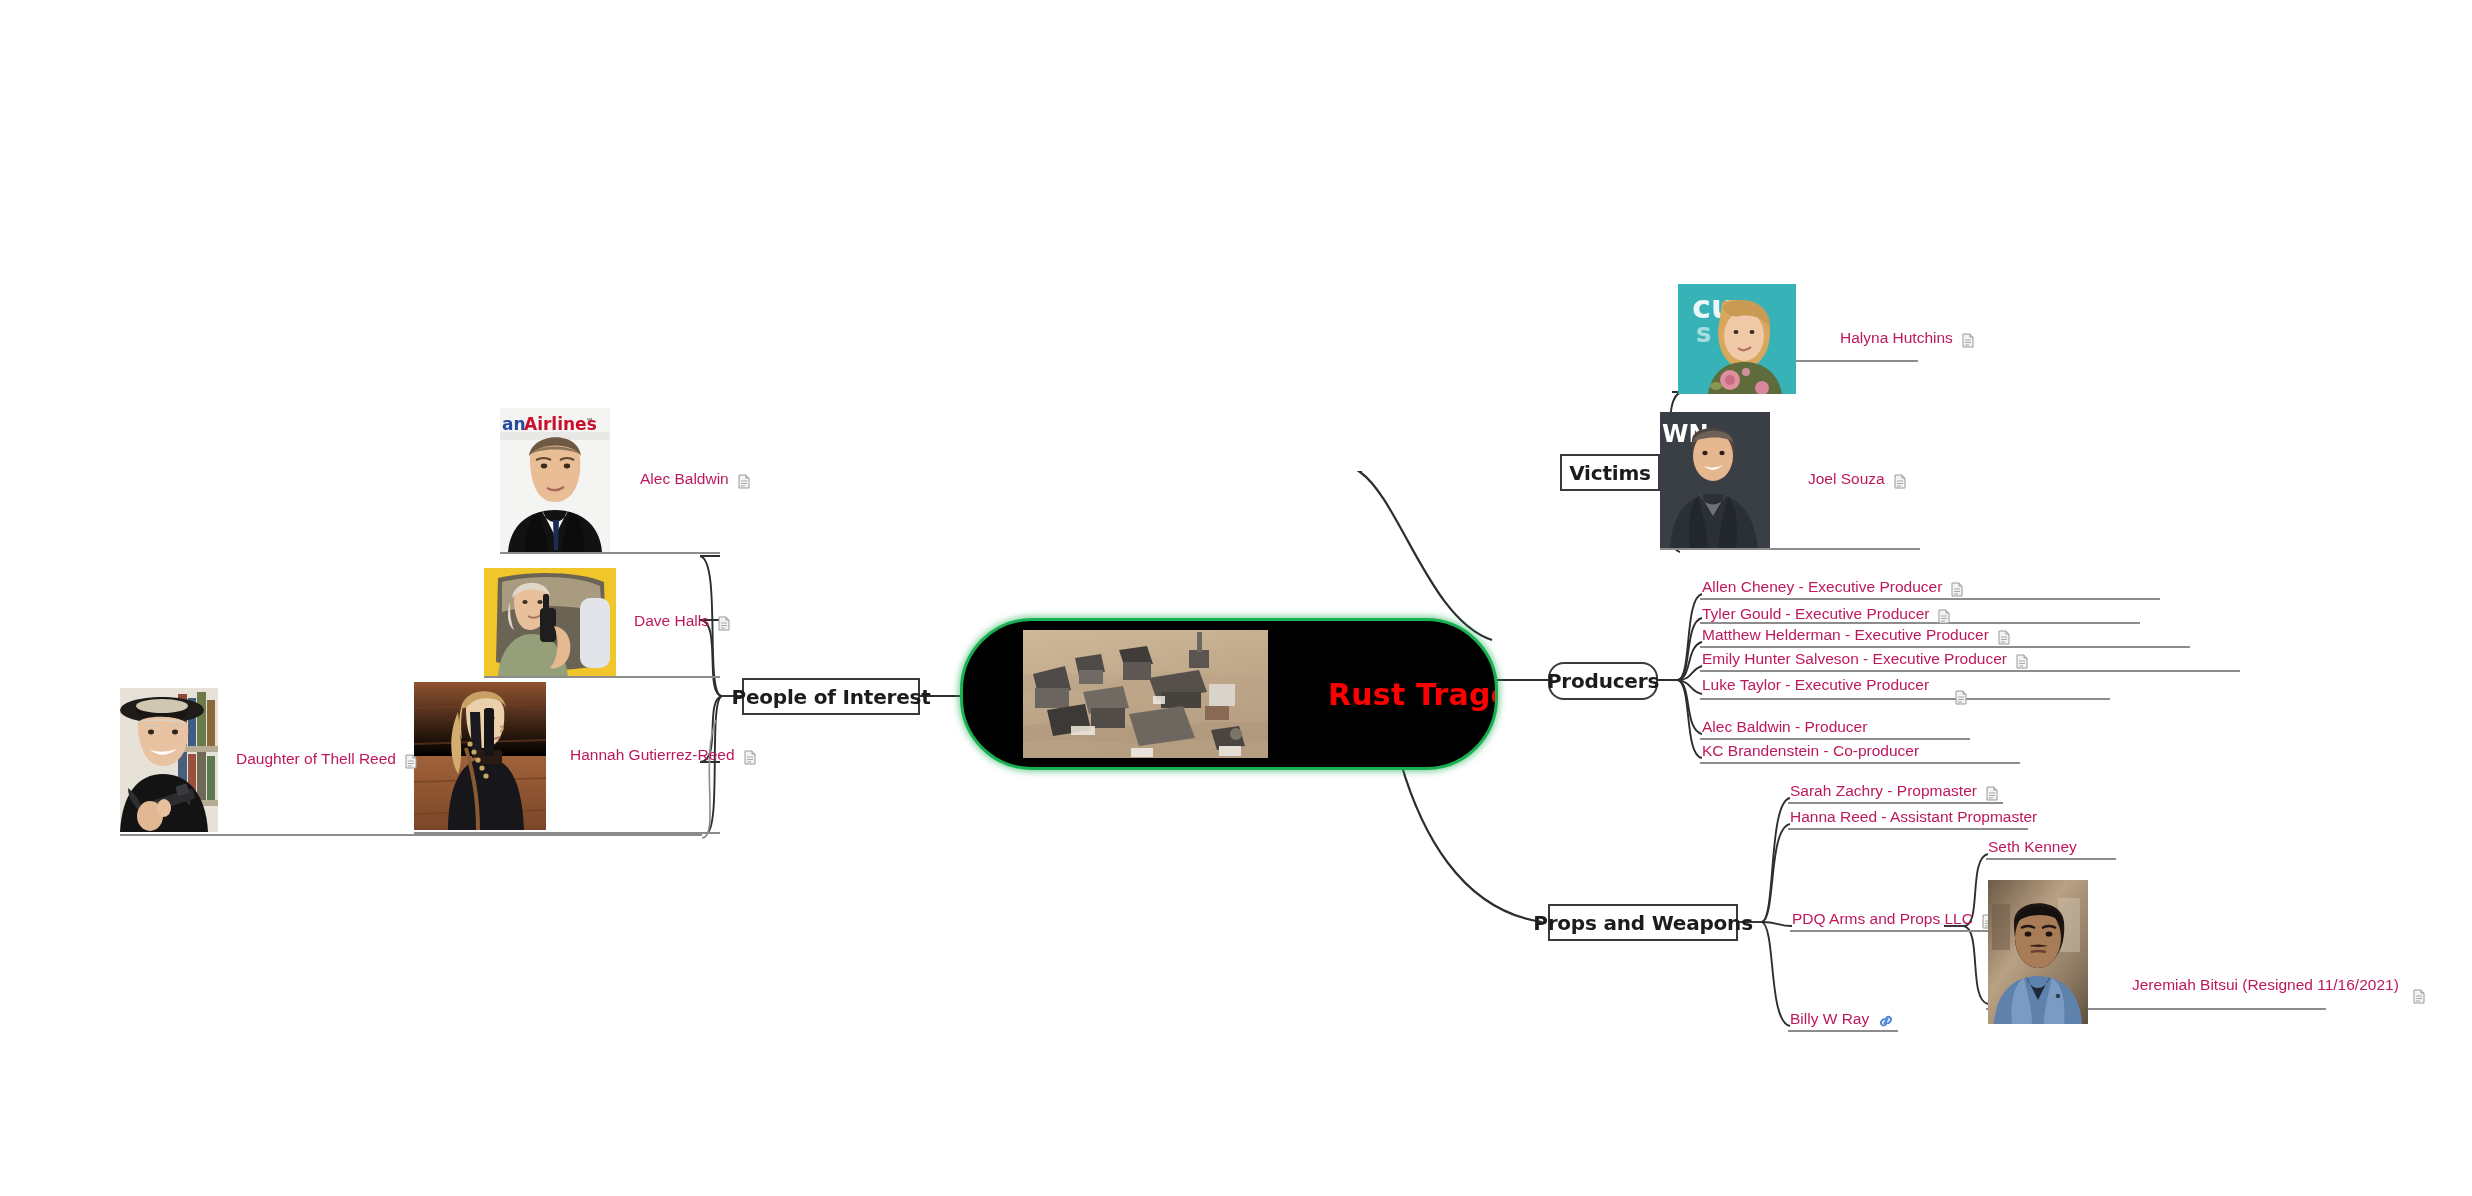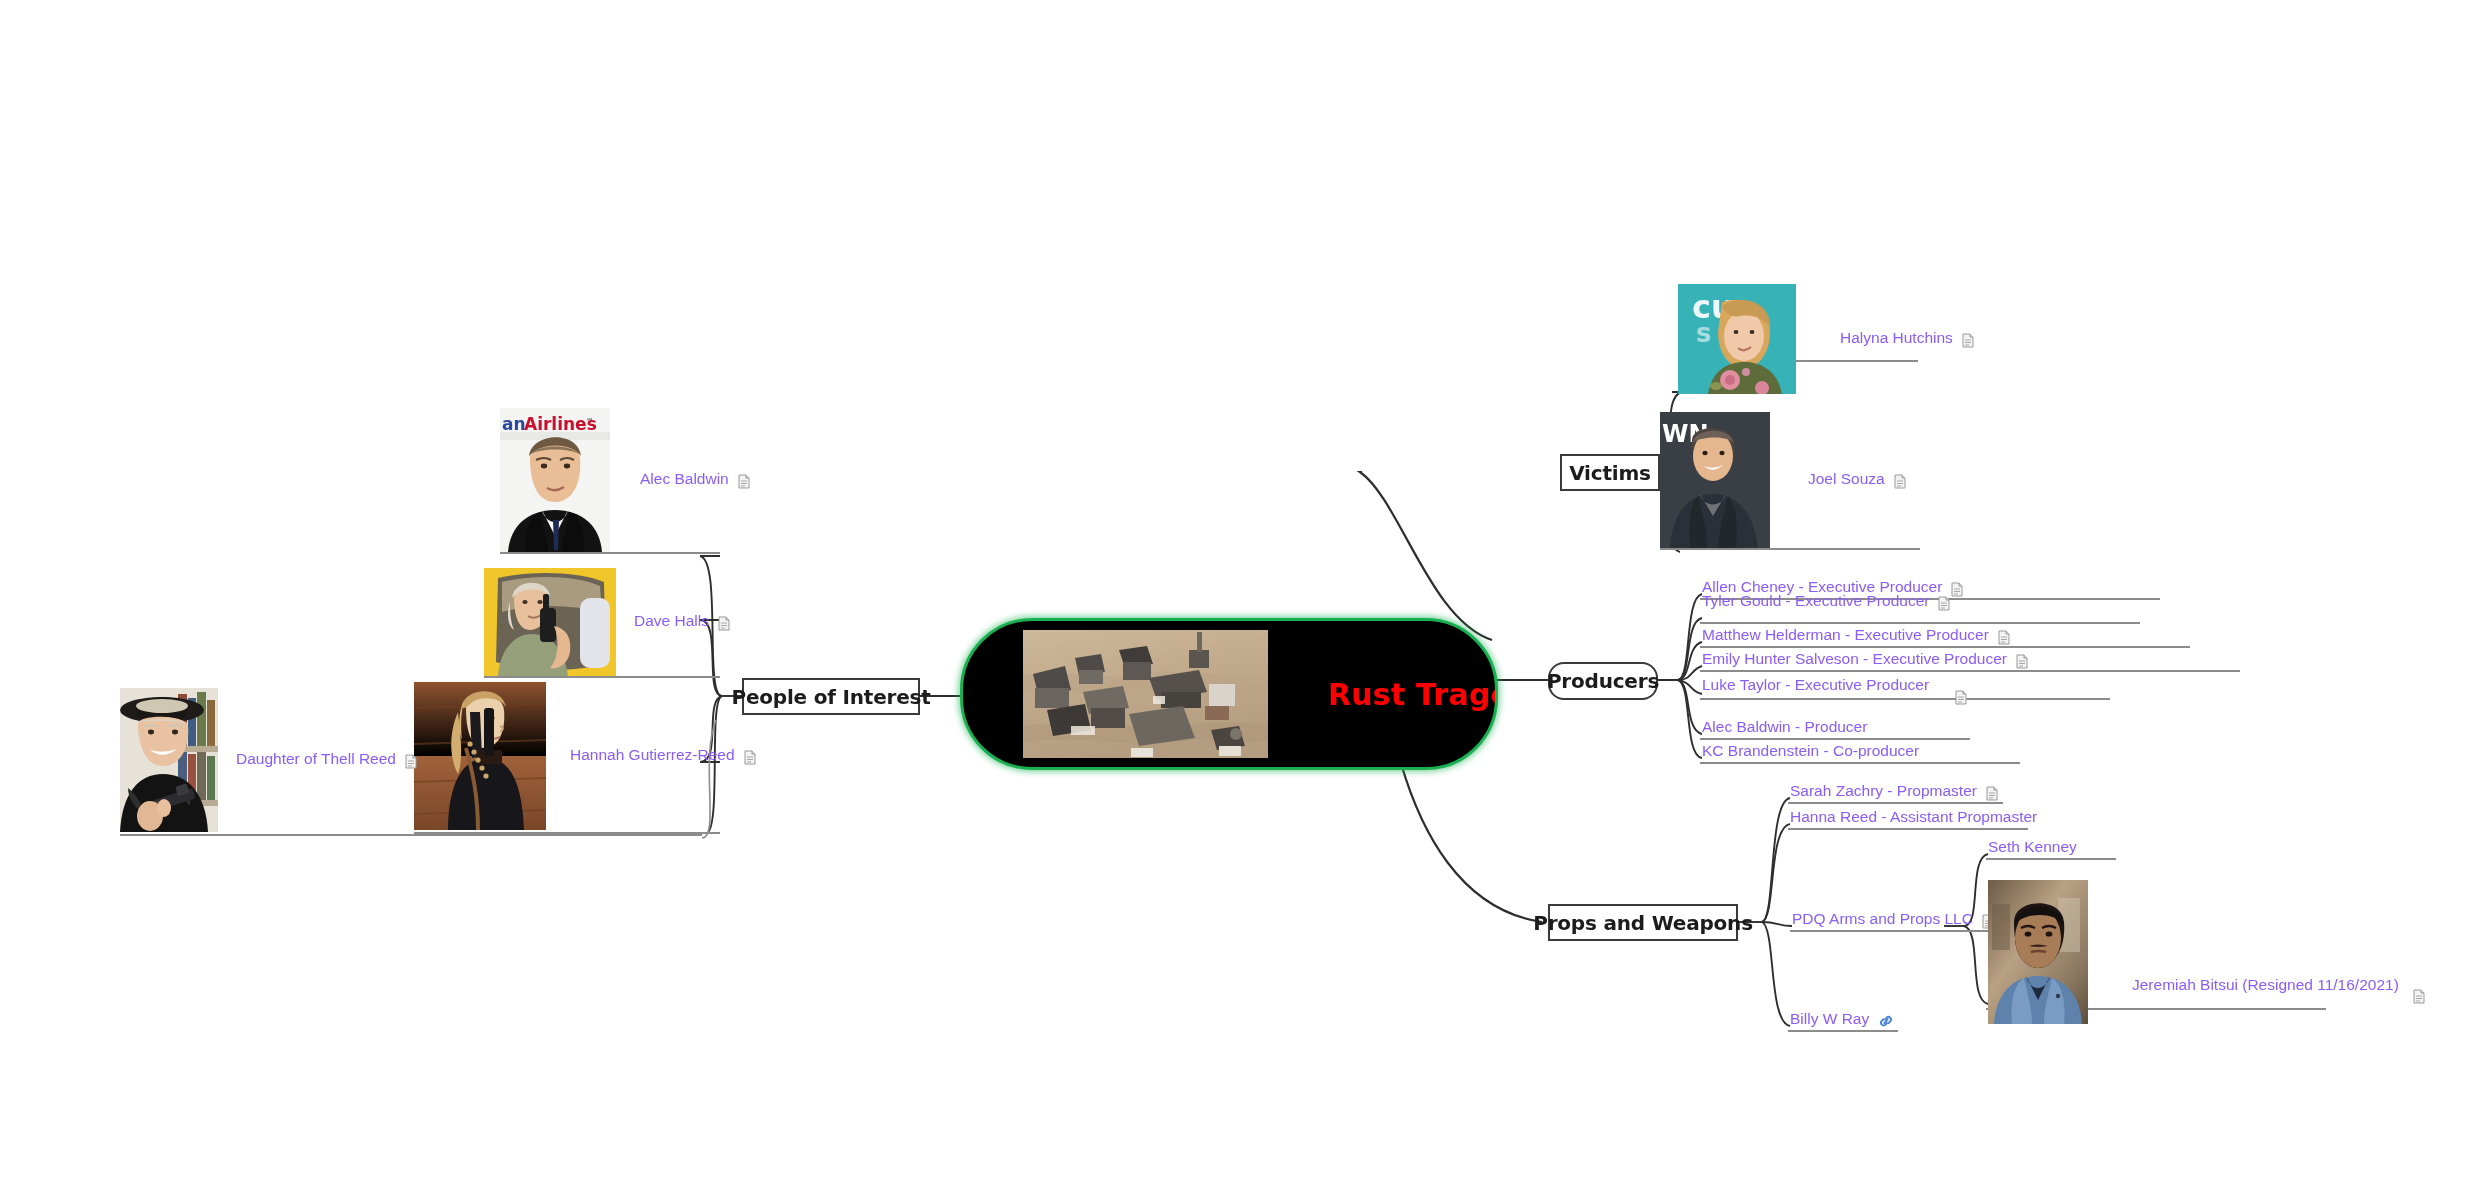--- a/index.html
+++ b/index.html
@@ -54,21 +54,21 @@
   }
   .branch.rounded{border-radius:9px;}
 
   
   .leaf{
     position:absolute;
     display:flex;align-items:flex-end;
     white-space:nowrap;
   }
   .leaf .txt{
-    font-size:15.5px;color:#8b5cf6;
+    font-size:15.5px;color:#be185d;
     line-height:18px;
     padding-bottom:3px;
     font-family:"Liberation Sans","DejaVu Sans",sans-serif;
   }
   .leaf .note{
     margin-left:9px;margin-bottom:2px;
     width:12px;height:15px;flex:0 0 auto;
     display:inline-block;
   }
   .leaf .link{
@@ -305,21 +305,21 @@
           <path d="M1,1 H8 L11,4 V14 H1 Z" fill="#f3f3f3" stroke="#9a9a9a" stroke-width="1"></path>
           <path d="M8,1 V4 H11" fill="#d9d9d9" stroke="#9a9a9a" stroke-width="1"></path>
           <g stroke="#a8a8a8" stroke-width="1">
             <line x1="3" y1="7" x2="9" y2="7"></line>
             <line x1="3" y1="9.5" x2="9" y2="9.5"></line>
             <line x1="3" y1="12" x2="7" y2="12"></line>
           </g>
         </svg>
     </span>
   </div>
-  <div class="leaf" style="left:1702px;top:592px;">
+  <div class="leaf" style="left:1702px;top:605px;">
     <span class="txt">Tyler Gould - Executive Producer</span>
     <span class="note">
       <svg viewBox="0 0 12 15" style="width:100%;height:100%;display:block;">
           <path d="M1,1 H8 L11,4 V14 H1 Z" fill="#f3f3f3" stroke="#9a9a9a" stroke-width="1"></path>
           <path d="M8,1 V4 H11" fill="#d9d9d9" stroke="#9a9a9a" stroke-width="1"></path>
           <g stroke="#a8a8a8" stroke-width="1">
             <line x1="3" y1="7" x2="9" y2="7"></line>
             <line x1="3" y1="9.5" x2="9" y2="9.5"></line>
             <line x1="3" y1="12" x2="7" y2="12"></line>
           </g>

